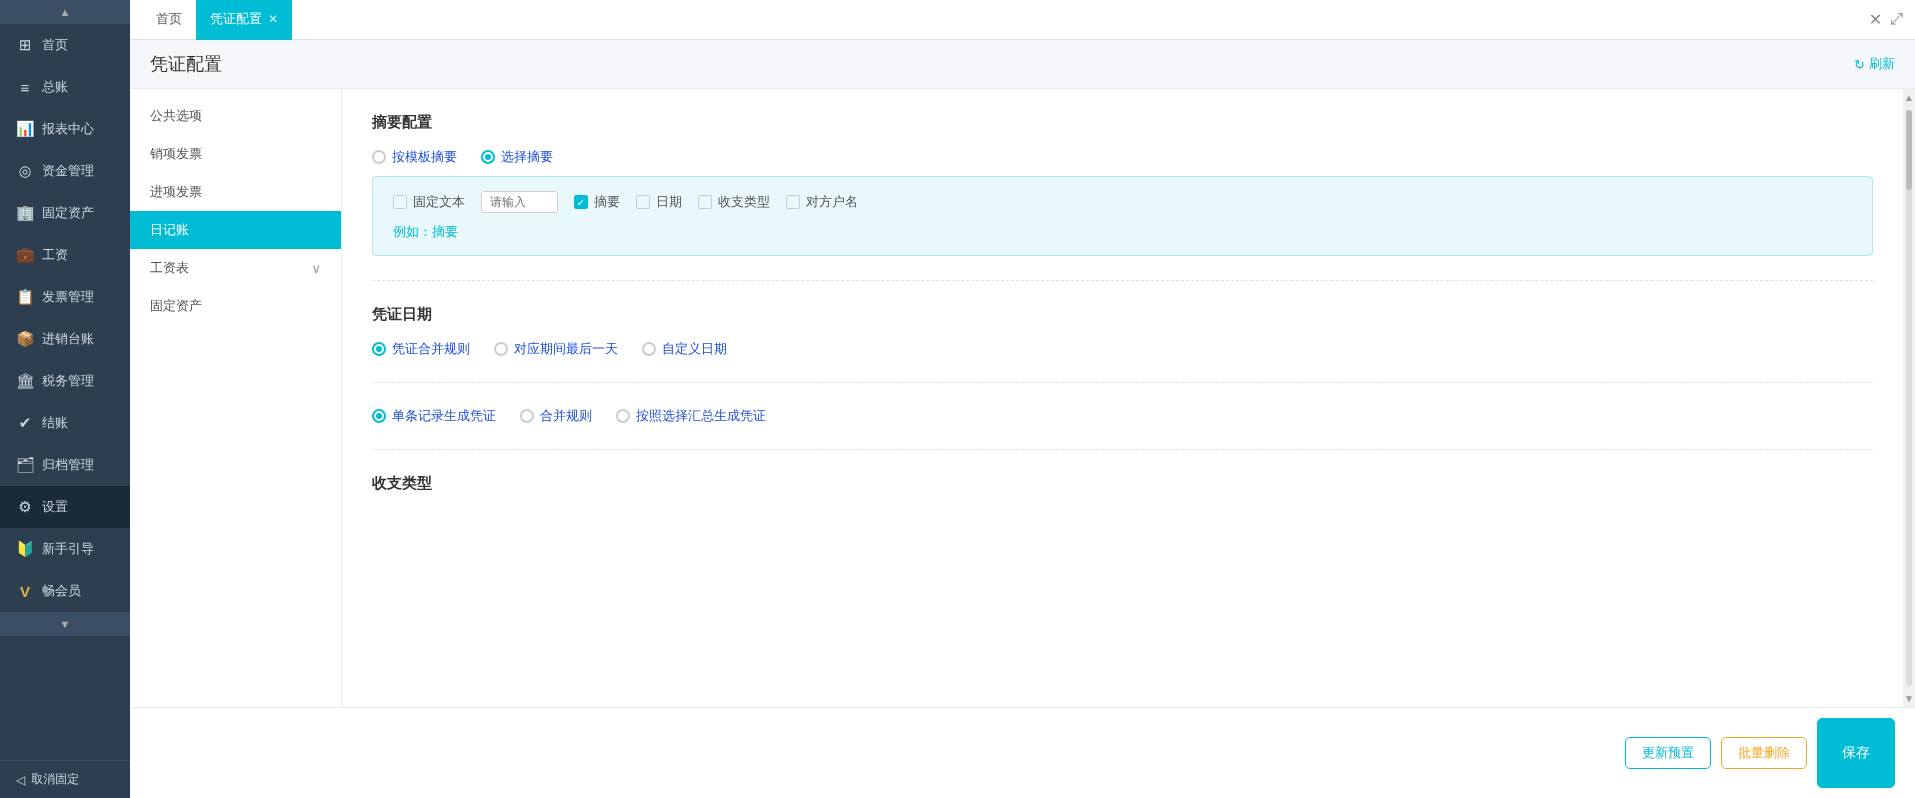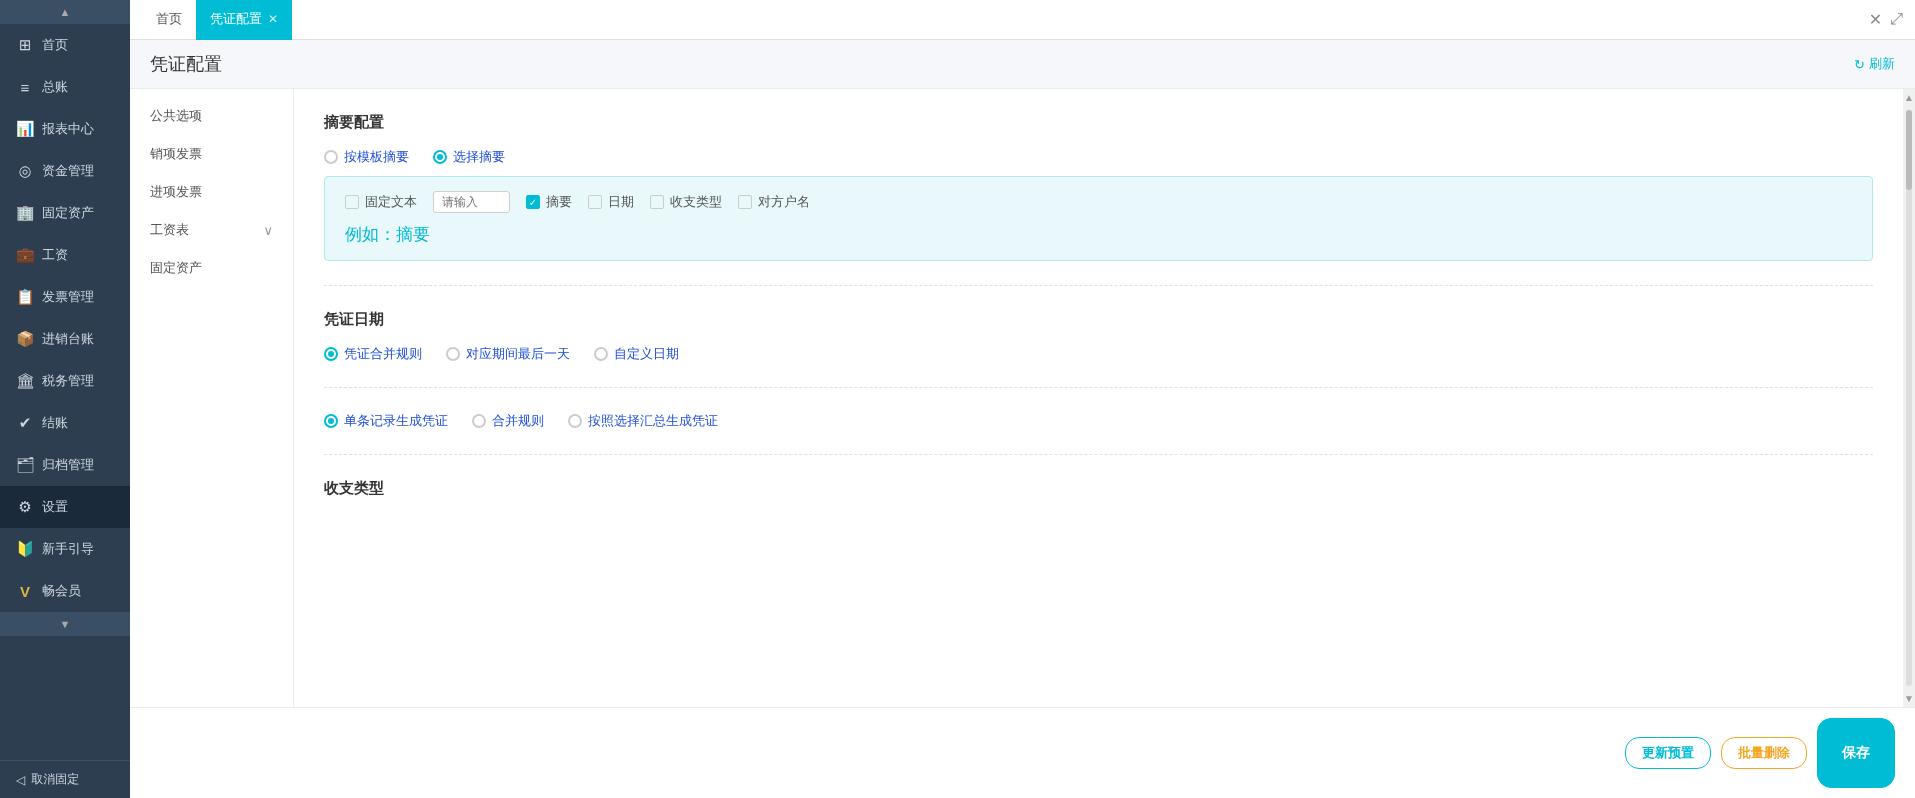--- a/index.html
+++ b/index.html
@@ -117,21 +117,21 @@
 
     
     .content-area {
       display: flex;
       flex: 1;
       overflow: hidden;
     }
 
     
     .left-nav {
-      width: 164px;
+      width: 212px;
       background: #fff;
       border-right: 1px solid #e8ecf0;
       flex-shrink: 0;
       padding-top: 8px;
       overflow-y: auto;
     }
     .left-nav-item {
       padding: 10px 20px;
       font-size: 13px;
       color: #555;
@@ -242,41 +242,40 @@
       border: 1px solid #d0d0d0;
       border-radius: 3px;
       padding: 3px 8px;
       font-size: 12px;
       color: #999;
       width: 77px;
       outline: none;
     }
     .summary-example {
       color: #00bcd4;
-      font-size: 17px;
+      font-size: 13px;
       margin-top: 10px;
     }
 
     
     .footer-bar {
       background: #fff;
       border-top: 1px solid #e8ecf0;
       padding: 10px 20px;
       display: flex;
       justify-content: flex-end;
       gap: 10px;
       align-items: center;
     }
     .btn {
       padding: 6px 16px;
-      border-radius: 14px;
+      border-radius: 5px;
       font-size: 13px;
       cursor: pointer;
       border: 1px solid transparent;
-      font-weight: bold;
     }
     .btn-outline-primary {
       border-color: #00bcd4;
       color: #00bcd4;
       background: #fff;
     }
     .btn-outline-danger {
       border-color: #f5a623;
       color: #f5a623;
       background: #fff;
@@ -425,20 +424,23 @@
 
     <div class="left-nav">
       <div class="left-nav-item">
         <span>公共选项</span>
       </div>
       <div class="left-nav-item">
         <span>销项发票</span>
       </div>
       <div class="left-nav-item">
         <span>进项发票</span>
+      </div>
+      <div class="left-nav-item active">
+        <span>日记账</span>
       </div>
       <div class="left-nav-item">
         <span>工资表</span>
         <span class="arrow">∨</span>
       </div>
       <div class="left-nav-item">
         <span>固定资产</span>
       </div>
     </div>
 

